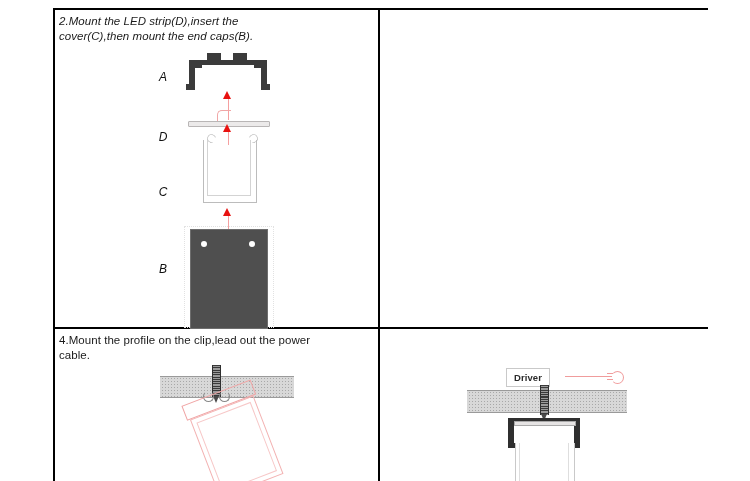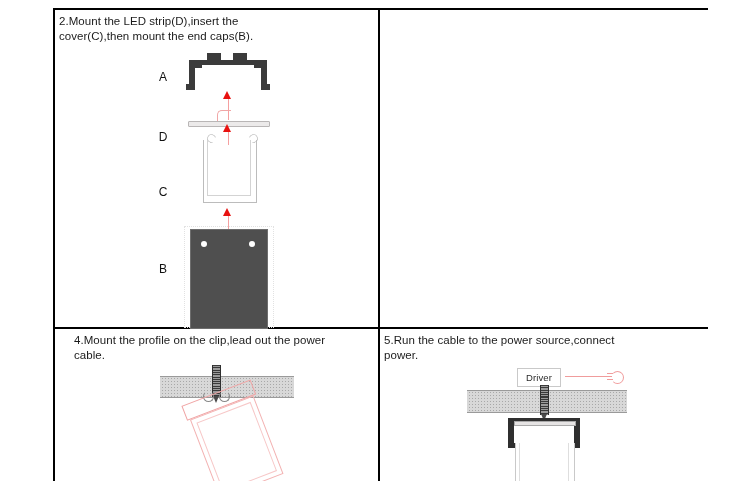--- a/index.html
+++ b/index.html
@@ -291,21 +291,21 @@
 
 <div id="sheet">
 
   <div class="table">
 
     <div class="hline" style="left:0;   top:0;    width:655px;"></div>
     <div class="hline" style="left:0;   top:319px; width:655px;"></div>
     <div class="vline" style="left:0;   top:0;    height:473px;"></div>
     <div class="vline" style="left:325px; top:0;  height:473px;"></div>
 
-    <div class="cell" style="left:2px; top:2px; width:256px; height:317px;">
+    <div class="cell" style="left:2px; top:2px; width:256px; height:317px;font-style:italic;">
 
       <div class="cell-text">2.Mount the LED strip(D),insert the
 cover(C),then mount the end caps(B).</div>
 
       <div class="stack-label" style="left:98px; top:60px;">A</div>
 
       <div class="profA" style="left:134px; top:40px; width:78px; height:40px;">
 
         <div class="side" style="left:0; top:10px; width:78px; height:5px;"></div>
 
@@ -348,21 +348,21 @@
       <div class="stack-label" style="left:98px; top:252px;">B</div>
 
       <div class="ghost" style="position:absolute; left:129px; top:216px; width:88px; height:100px; border:1px dotted #e2e2e2;"></div>
       <div class="capB" style="left:135px; top:219px; width:76px; height:98px;">
         <div class="hole" style="left:10px; top:11px;"></div>
         <div class="hole" style="left:58px; top:11px;"></div>
       </div>
     </div>
 
 
-    <div class="cell" style="left:2px; top:321px; width:323px; height:152px;padding-left:15px;">
+    <div class="cell" style="left:2px; top:321px; width:323px; height:152px;">
 
       <div class="cell-text">4.Mount the profile on the clip,lead out the power
 cable.</div>
 
       <div class="ceiling" style="left:105px; top:47px; width:134px; height:20px;"></div>
 
       <div class="screw-dark" style="left:157px; top:36px; width:7px; height:32px;"></div>
       <div class="screw-tip" style="left:157.5px; top:67px;"></div>
 
       <div class="clip-pair" style="left:148px; top:62px;"></div>
@@ -370,24 +370,22 @@
 
       <div class="tilt-wrap" style="left:160px; top:64px;">
         <div class="tilt-top" style="left:-36px; top:0px; width:72px; height:14px;"></div>
         <div class="tilt-prof" style="left:-33px; top:16px; width:66px; height:82px;"></div>
         <div class="tilt-prof-in" style="left:-28px; top:21px; width:56px; height:72px;"></div>
       </div>
     </div>
 
     <div class="cell" style="left:327px; top:321px; width:328px; height:152px;">
 
-      <div class="cell-text">5.Run the cable to the power source,connect
-power.</div>
-
-      <div class="driver-box" style="left:137px; top:39px; width:42px; height:17px;">
+
+      <div class="driver-box" style="left:126px; top:39px; width:42px; height:17px;font-weight:bold;">
         <span>Driver</span>
       </div>
       <div class="driver-lead" style="left:185px; top:47px; width:47px;"></div>
       <div class="plug" style="left:231px; top:42px;"></div>
       <div class="plug-pin" style="left:227px; top:44px;"></div>
       <div class="plug-pin" style="left:227px; top:50px;"></div>
 
       <div class="cable-v" style="left:163px; top:56px; height:8px;"></div>
 
       <div class="ceiling" style="left:87px; top:61px; width:160px; height:21px;"></div>

